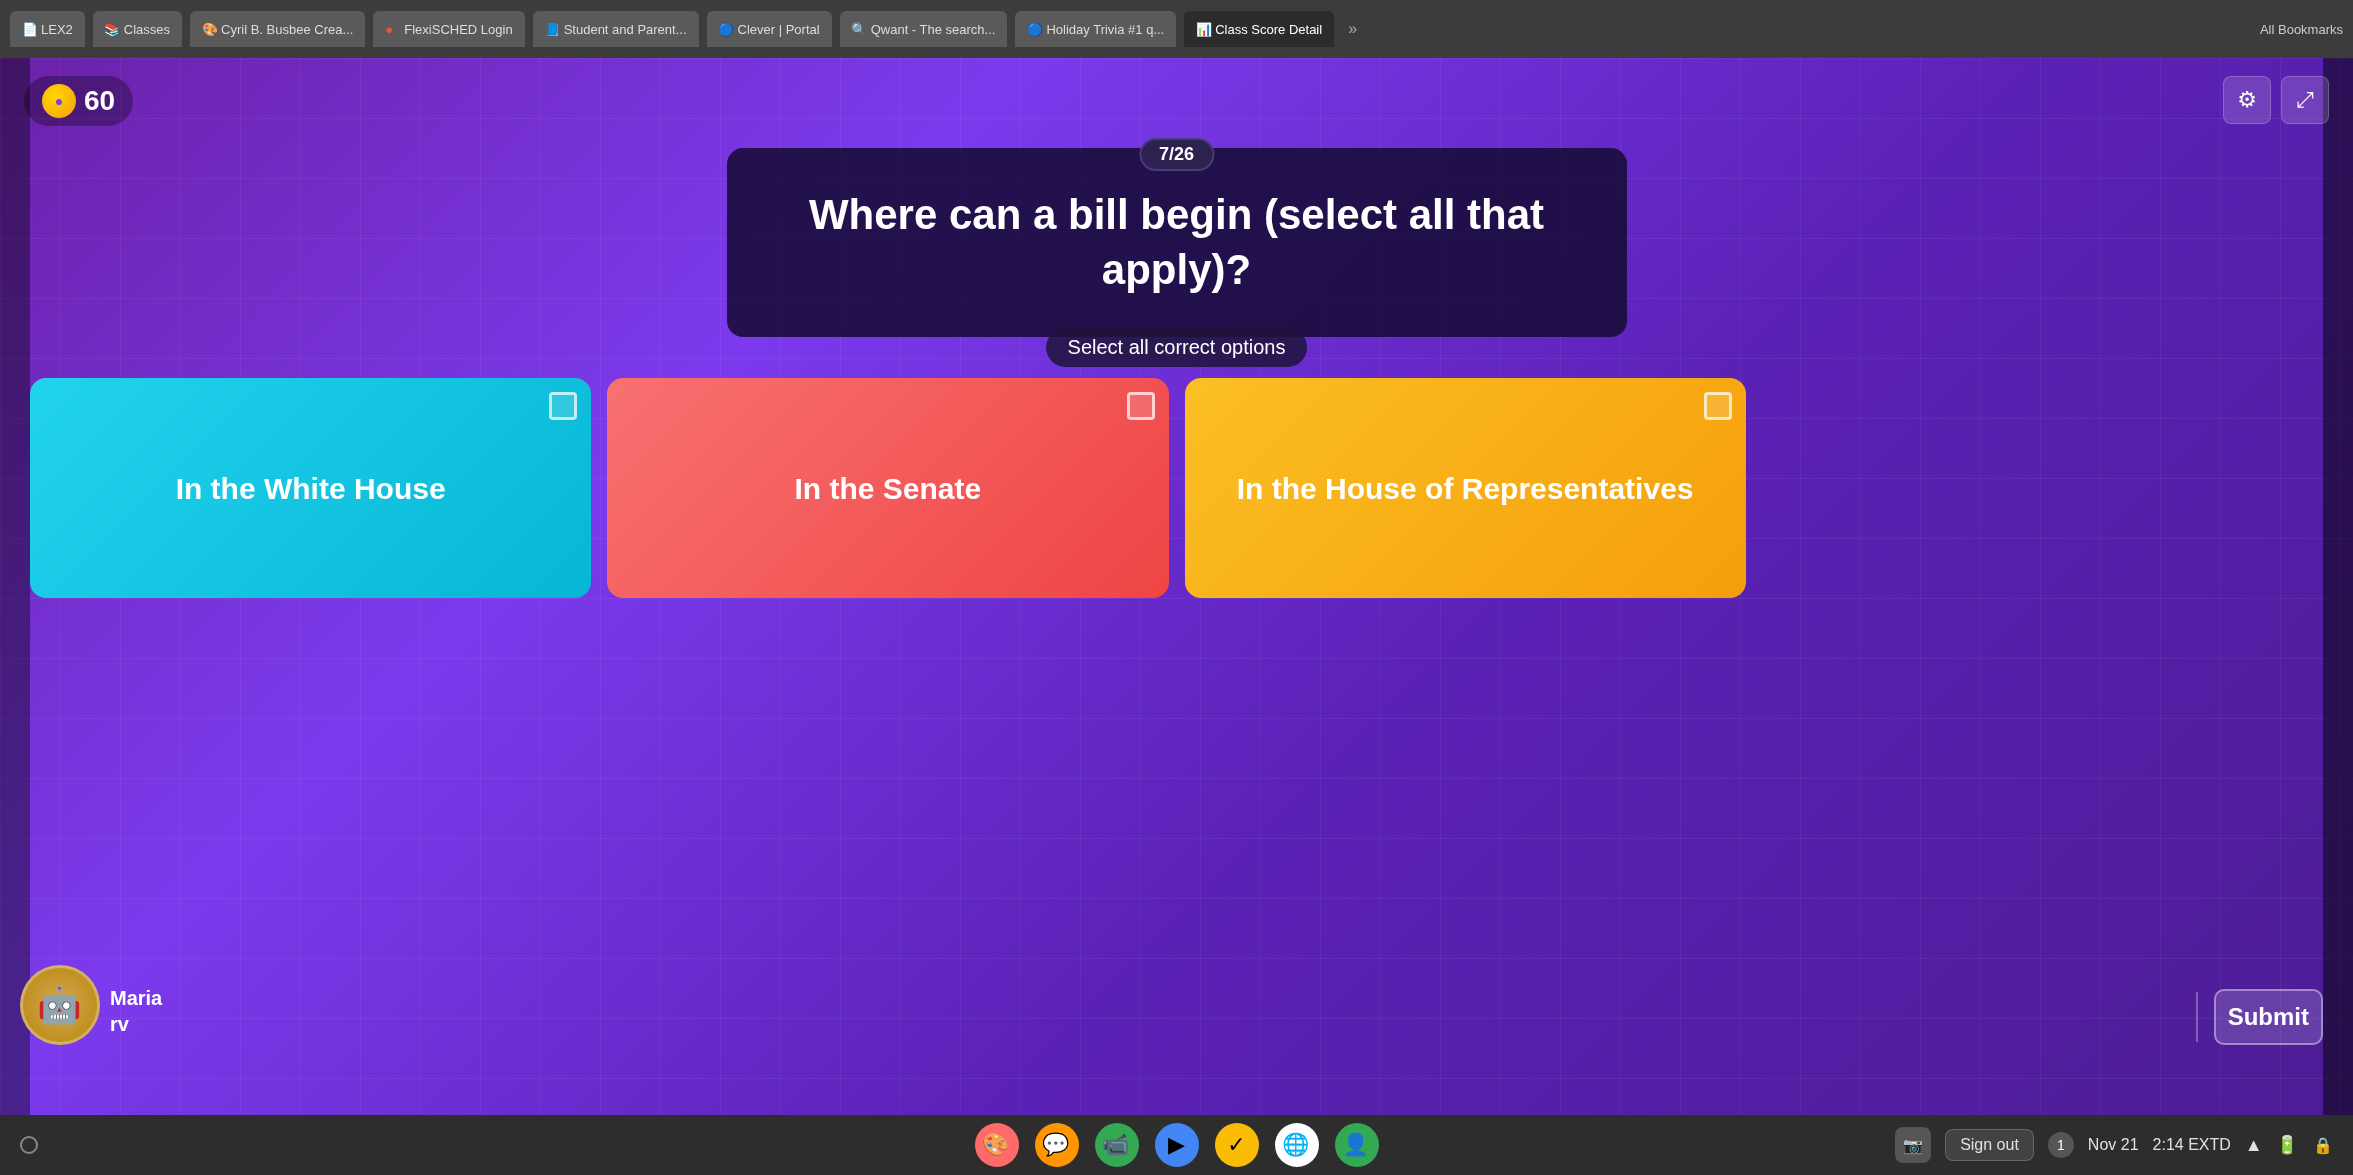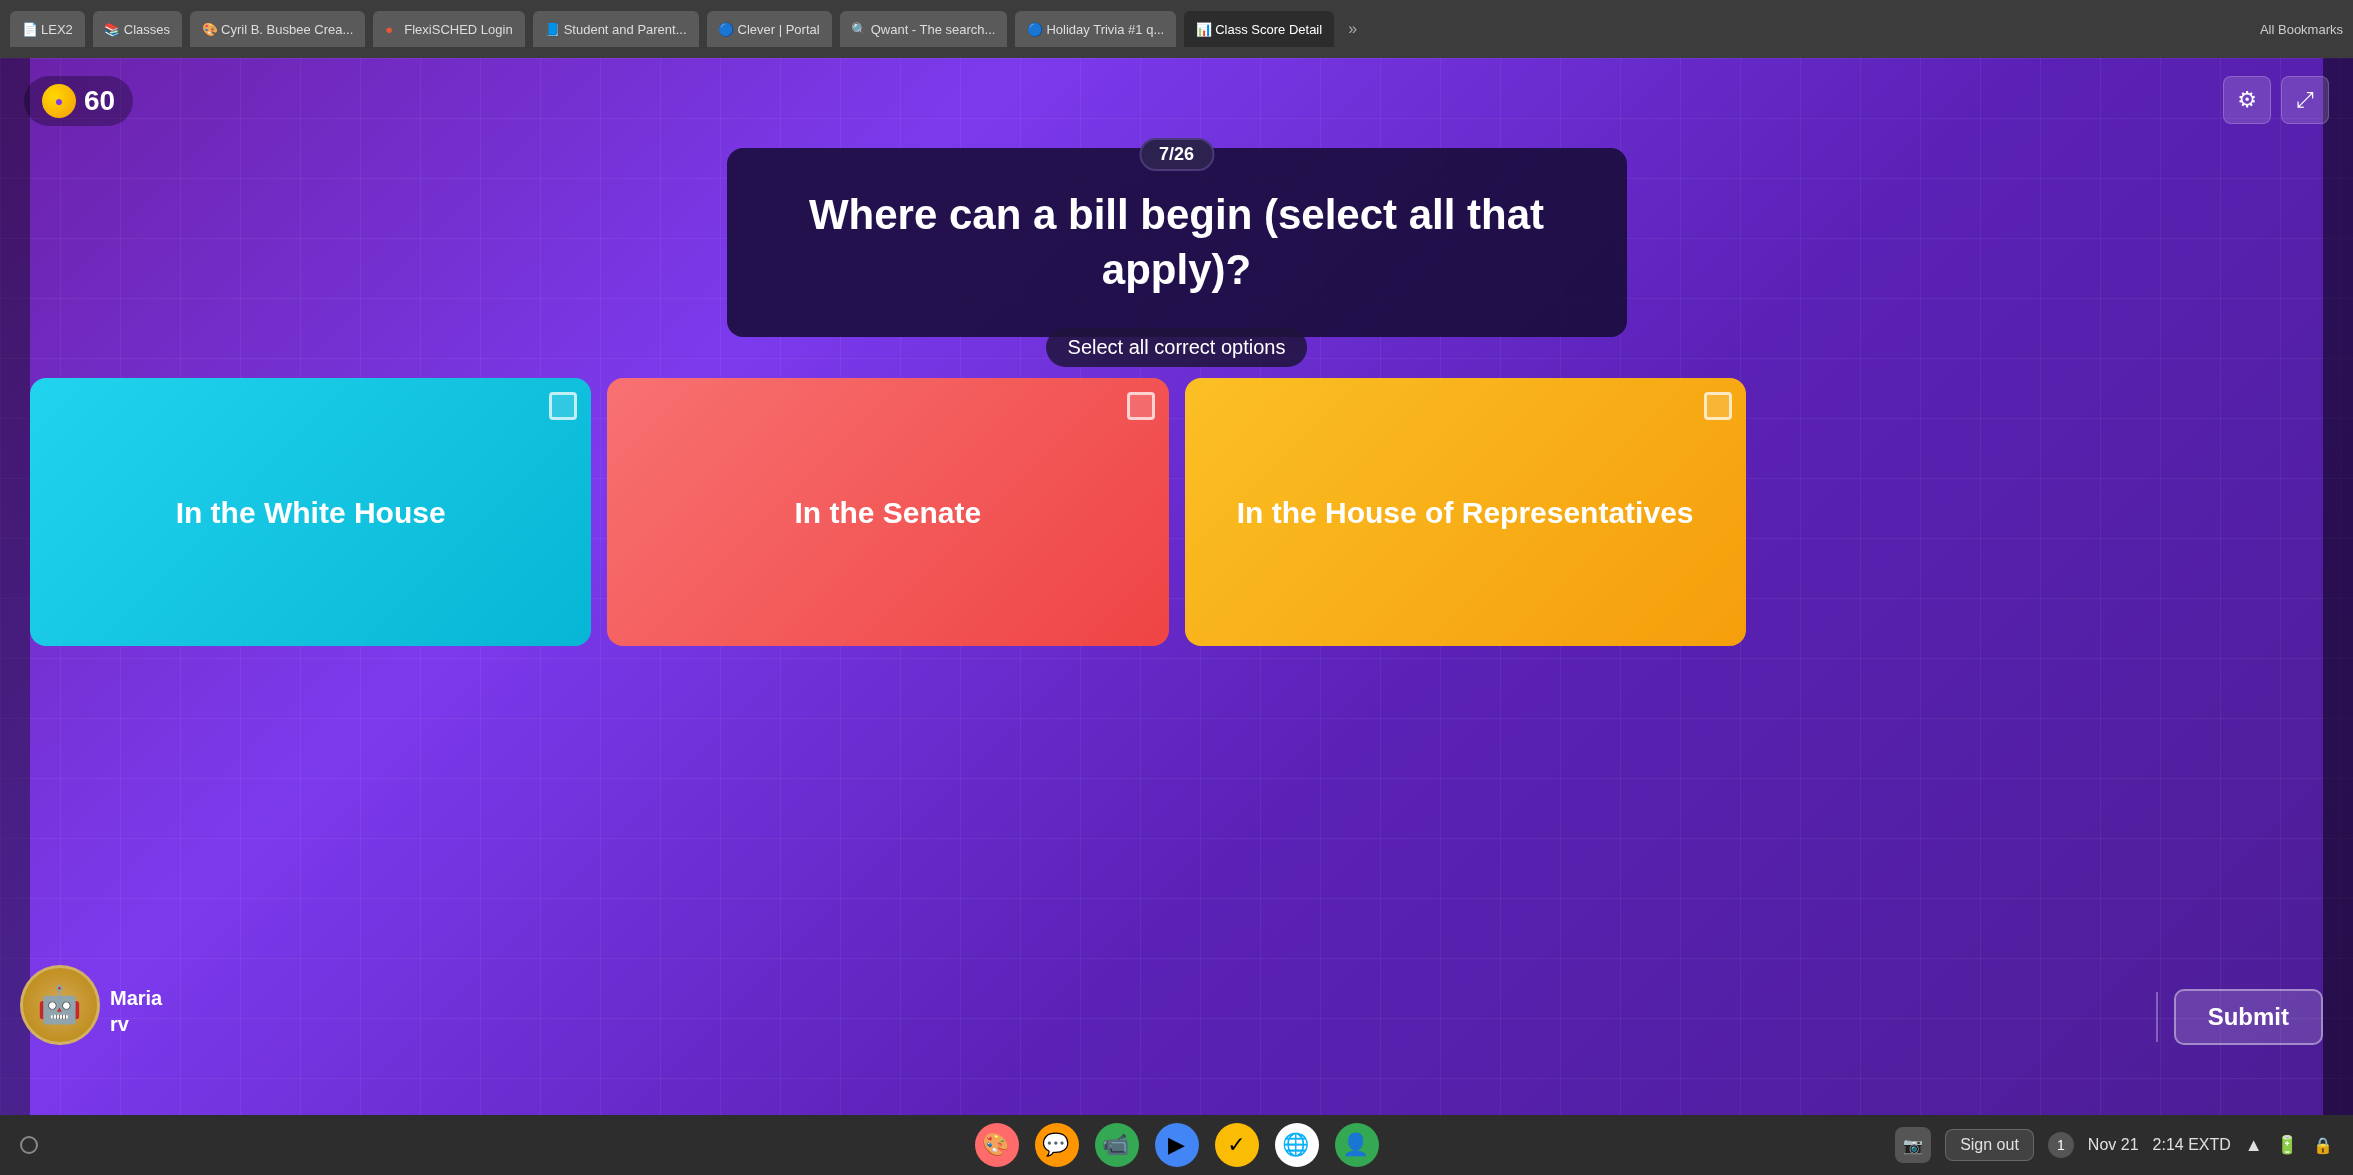--- a/index.html
+++ b/index.html
@@ -180,21 +180,21 @@
       position: absolute;
       top: 320px;
       left: 30px;
       right: 30px;
       display: grid;
       grid-template-columns: repeat(4, 1fr);
       gap: 16px;
     }
     .answer-card {
       border-radius: 16px;
-      height: 268px;
+      height: 220px;
       display: flex;
       align-items: center;
       justify-content: center;
       padding: 20px;
       cursor: pointer;
       position: relative;
       font-size: 30px;
       font-weight: bold;
       color: #fff;
       text-align: center;
@@ -255,21 +255,21 @@
     }
     .divider-line {
       width: 2px;
       height: 50px;
       background: rgba(255,255,255,0.3);
     }
     .submit-btn {
       background: rgba(255,255,255,0.15);
       border: 2px solid rgba(255,255,255,0.4);
       border-radius: 10px;
-      padding: 12px 32px;
+      padding: 12px 12px;
       color: #fff;
       font-size: 24px;
       font-weight: bold;
       cursor: pointer;
     }
 
     
     .taskbar {
       position: absolute;
       bottom: 0;

